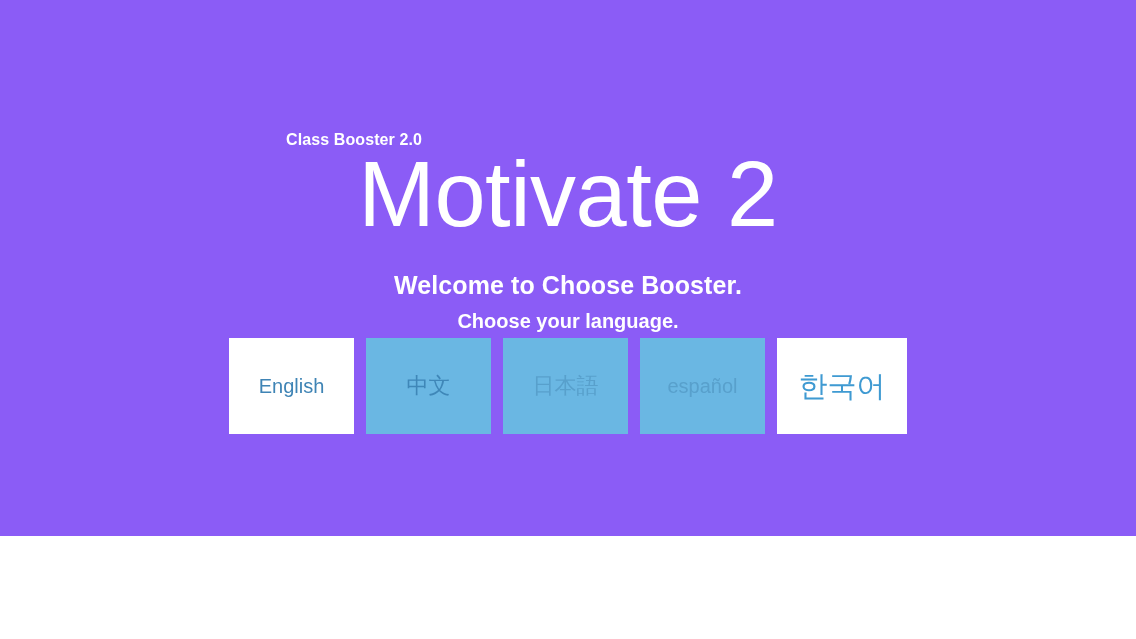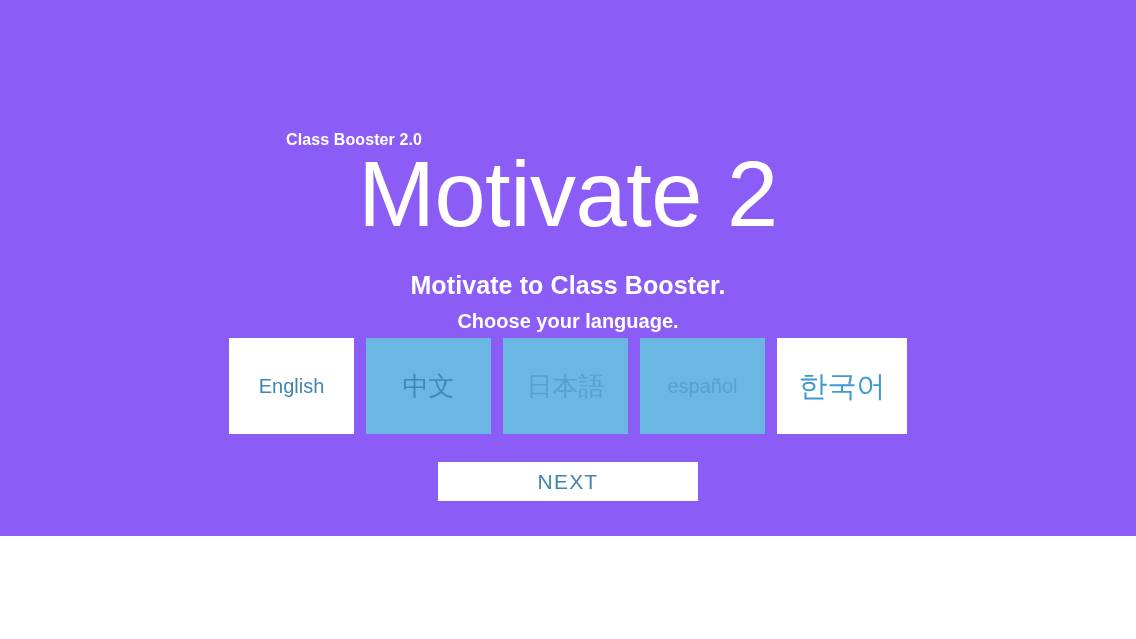--- a/index.html
+++ b/index.html
@@ -138,21 +138,21 @@
 
   .lang-btn.unselected .lang-label {
     color: #3f87b8;
   }
 
   .lang-btn.unselected.muted .lang-label {
     color: #58a0cc;
   }
 
   .lang-label.cjk {
-    font-size: 26px;
+    font-size: 22px;
   }
 
   .lang-label.korean {
     font-size: 29px;
     color: #3f9ad2 !important;
   }
 
   .lang-label.latin-sm {
     font-size: 20px;
   }
@@ -193,21 +193,21 @@
 
 <div id="screen">
 
   <div class="brand-wrap">
     <div class="product-line">
       <span class="product-tag">Class Booster 2.0</span>
     </div>
     <span class="app-title">Motivate 2</span>
   </div>
 
-  <div class="welcome">Motivate to Class Booster.</div>
+  <div class="welcome">Welcome to Choose Booster.</div>
 
   <div class="choose-prompt">Choose your language.</div>
 
   <div class="lang-row">
 
     <button class="lang-btn selected">
       <span class="lang-label latin-sm">English</span>
     </button>
 
     <button class="lang-btn unselected">
@@ -221,19 +221,14 @@
     <button class="lang-btn unselected muted">
       <span class="lang-label latin-sm">español</span>
     </button>
 
     <button class="lang-btn selected wide">
       <span class="lang-label korean">한국어</span>
     </button>
 
   </div>
 
-  <div class="next-row">
-    <button class="next-btn">
-      <span class="next-label">NEXT</span>
-    </button>
-  </div>
 
 </div>
 
 </body></html>

